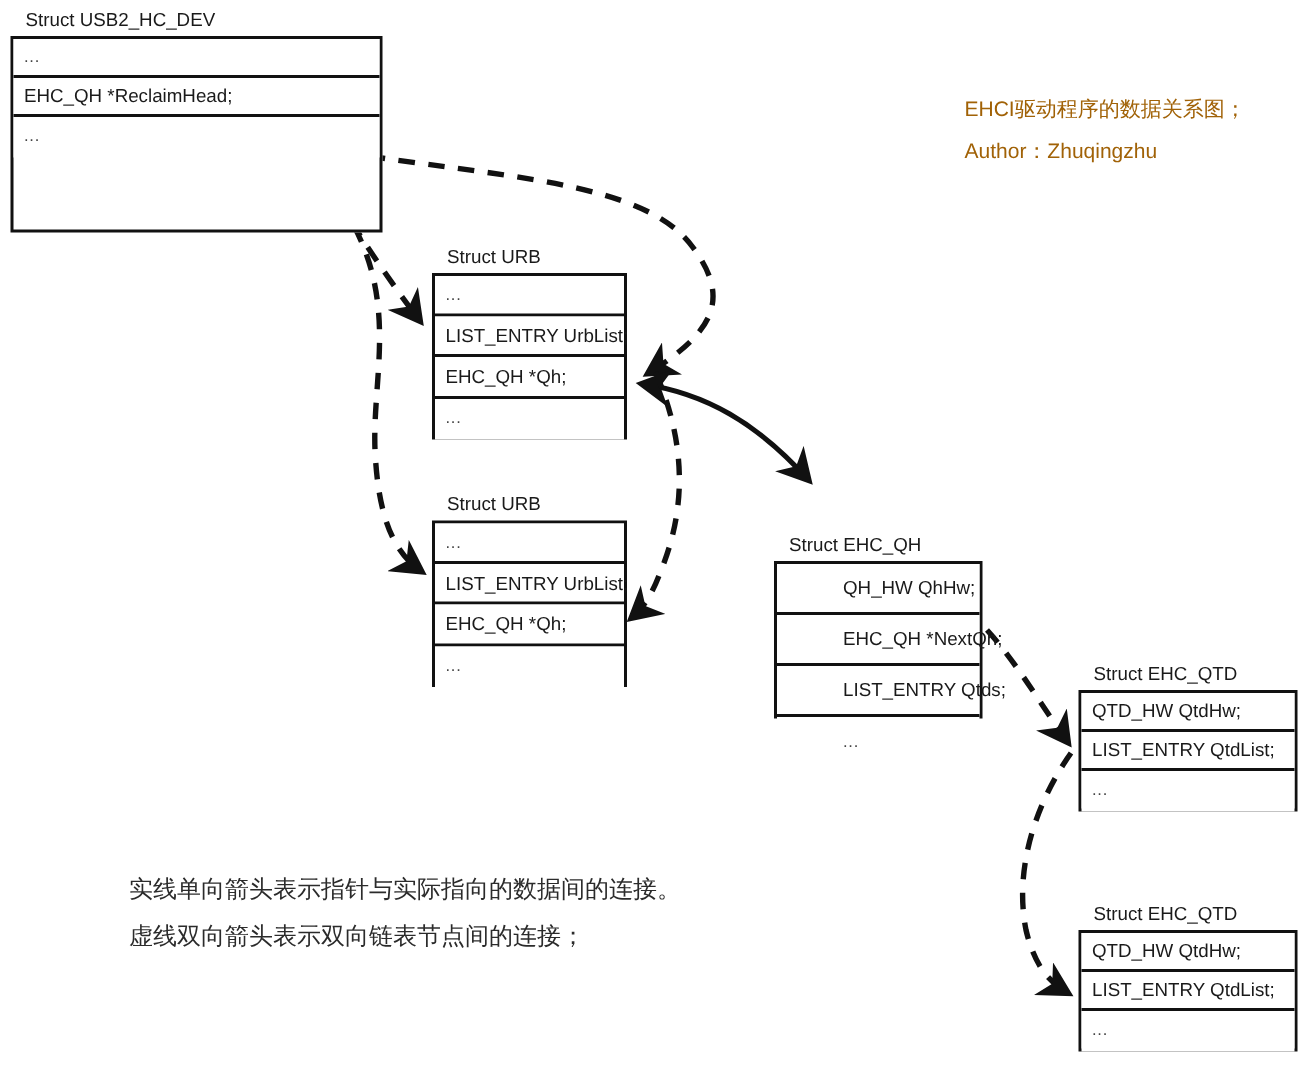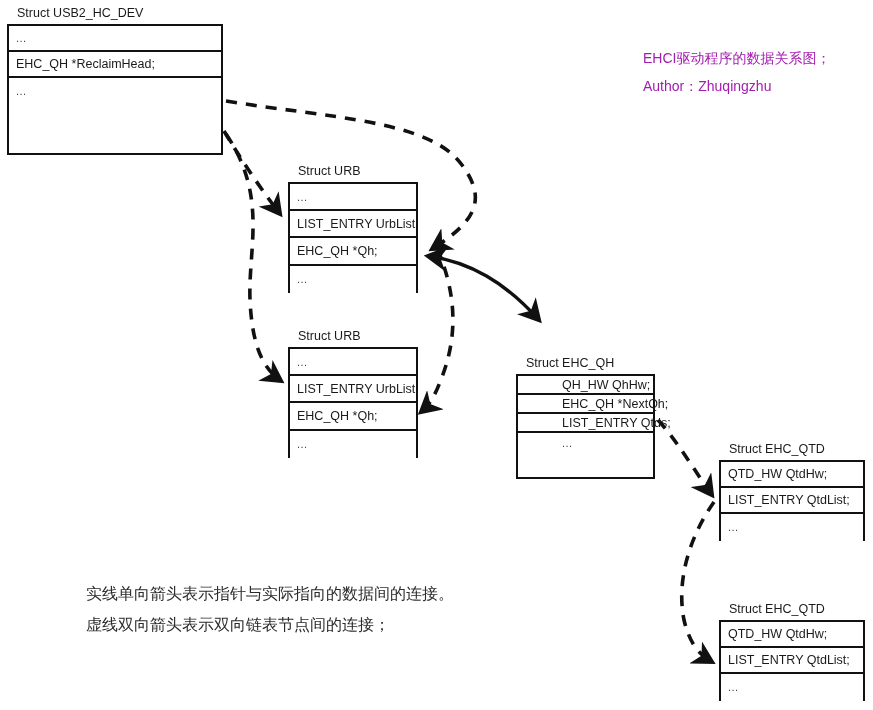--- a/index.html
+++ b/index.html
@@ -59,52 +59,52 @@
   .struct-row:last-child {
     border-bottom: none;
   }
   .struct-row.ellipsis {
     color: #444444;
     font-size: 11px;
     letter-spacing: 0.5px;
   }
 
   
-  #struct-usb2hcdev { left: 7px; top: 5px; width: 216px; }
+  #struct-usb2hcdev { left: 7px; top: 5px; width: 248px; }
   #struct-usb2hcdev .struct-box { height: 131px; }
   #struct-usb2hcdev .struct-row { height: 26.2px; }
 
   #struct-urb-1 { left: 288px; top: 163px; width: 130px; }
   #struct-urb-1 .struct-box { height: 111px; }
   #struct-urb-1 .struct-row { height: 27.2px; }
 
   #struct-urb-2 { left: 288px; top: 328px; width: 130px; }
   #struct-urb-2 .struct-box { height: 111px; }
   #struct-urb-2 .struct-row { height: 27.2px; }
 
   #struct-ehcqh { left: 516px; top: 323px; width: 139px; margin-top: 32px; }
   #struct-ehcqh .struct-box { height: 105px; }
-  #struct-ehcqh .struct-row { height: 19px; padding-left: 44px; }
+  #struct-ehcqh .struct-row { height: 34px; padding-left: 44px; }
 
   #struct-ehcqtd-1 { left: 719px; top: 441px; width: 146px; }
   #struct-ehcqtd-1 .struct-box { height: 81px; }
   #struct-ehcqtd-1 .struct-row { height: 26.2px; }
 
   #struct-ehcqtd-2 { left: 719px; top: 601px; width: 146px; }
   #struct-ehcqtd-2 .struct-box { height: 81px; }
   #struct-ehcqtd-2 .struct-row { height: 26.2px; }
 
   .header-note {
     position: absolute;
     left: 643px;
-    top: 44px;
+    top: 58px;
     font-family: "Liberation Sans", sans-serif;
     font-size: 14px;
     line-height: 28px;
-    color: #a21caf;
+    color: #a16207;
     white-space: nowrap;
   }
   .legend-note {
     position: absolute;
     left: 86px;
     top: 578px;
     font-family: "Liberation Serif", serif;
     font-size: 16px;
     line-height: 31px;
     color: #2b2b2b;

